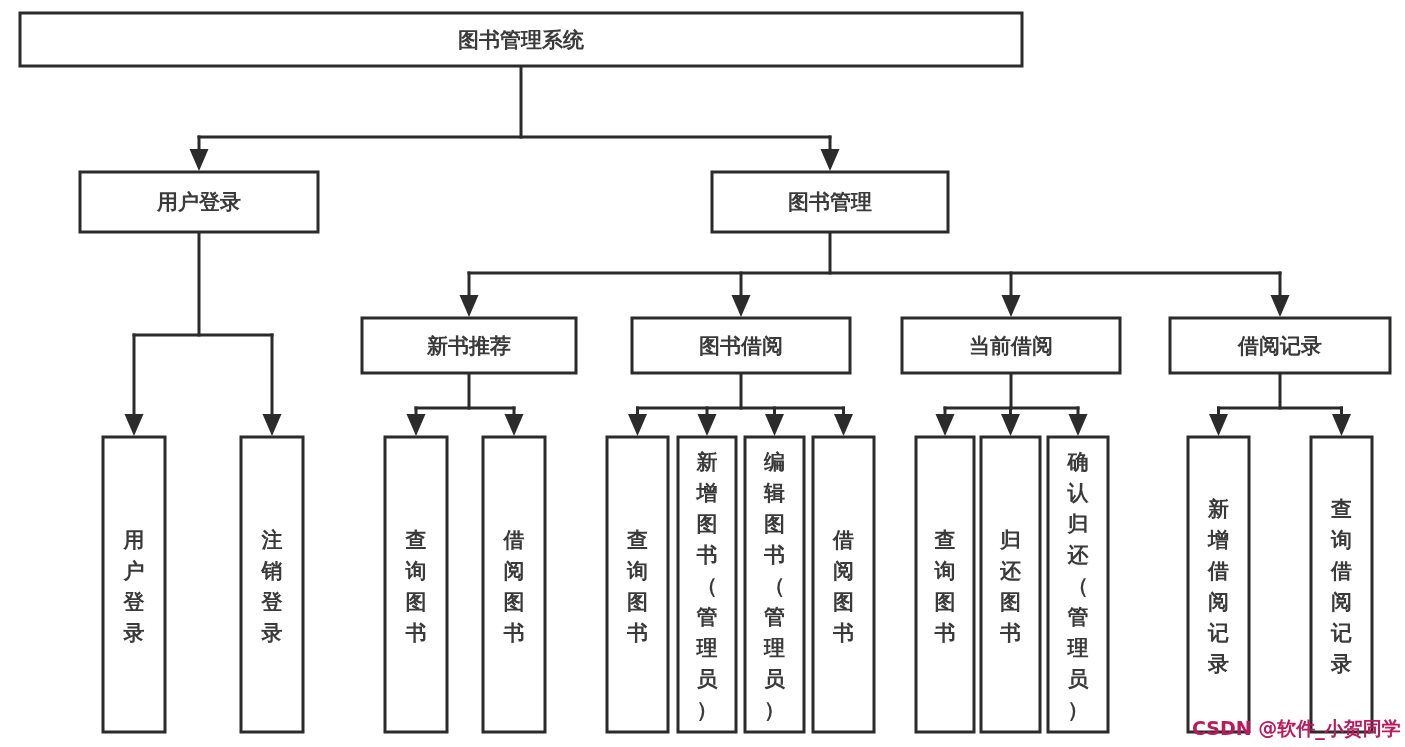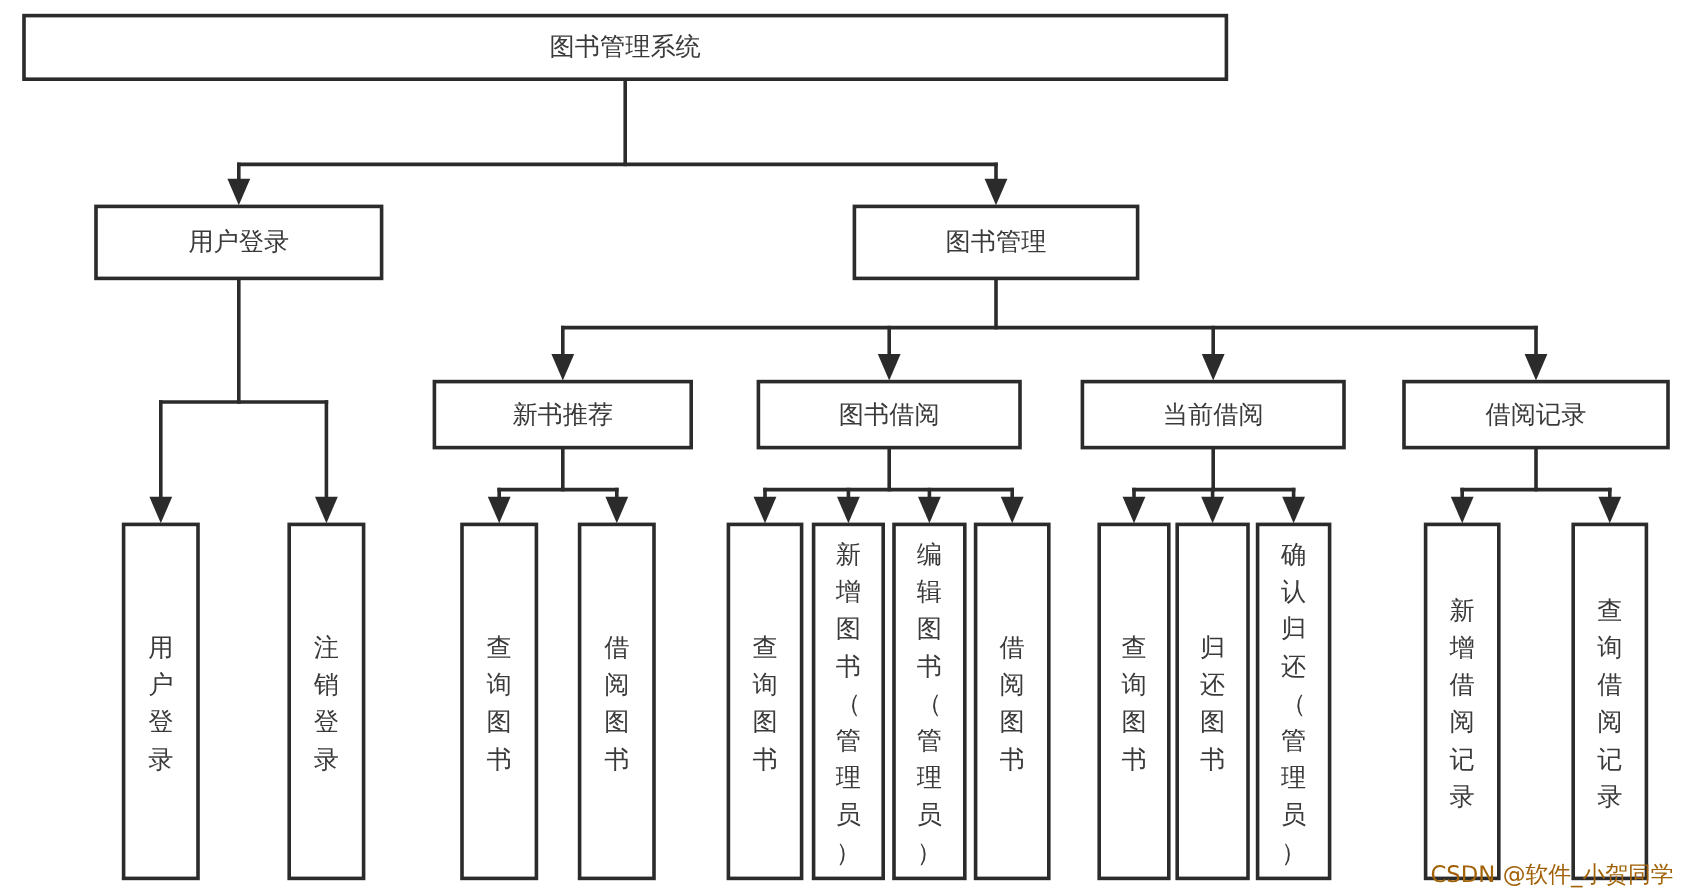--- a/index.html
+++ b/index.html
@@ -1,40 +1,40 @@
 <!DOCTYPE html>
 <html><head>
 <meta charset="utf-8">
 <style>
   html,body{margin:0;padding:0;background:#ffffff;}
   body{
     font-family:"DejaVu Sans","Liberation Sans",sans-serif;
     width:1405px;height:747px;overflow:hidden;
   }
-  #diagram-root{position:relative;width:1129px;height:747px;background:#fff;}
+  #diagram-root{position:relative;width:1129px;height:747px;background:#fff;font-weight:bold;}
   svg#flow{position:absolute;left:0;top:0;width:1405px;height:747px;}
   .node-rect{fill:#ffffff;stroke:#2b2b2b;stroke-width:3;}
   .conn{stroke:#2b2b2b;stroke-width:3;fill:none;stroke-linecap:square;}
   .arrow-head{fill:#2b2b2b;stroke:none;}
   .node-label{
     fill:#3a3a3a;
     font-family:"DejaVu Sans","Liberation Sans",sans-serif;
     font-size:21px;
     text-anchor:middle;
     dominant-baseline:middle;
   }
   .node-label-v{
     fill:#3a3a3a;
     font-family:"DejaVu Sans","Liberation Sans",sans-serif;
     font-size:21px;
     text-anchor:middle;
   }
   .watermark{
     position:absolute;
-    color:#a16207;
+    color:#be185d;
     font-size:19px;
     font-family:"DejaVu Sans","Liberation Sans",sans-serif;
     white-space:nowrap;
     user-select:none;
   }
 </style>
 </head>
 <body>
 
 <div id="diagram-root">

